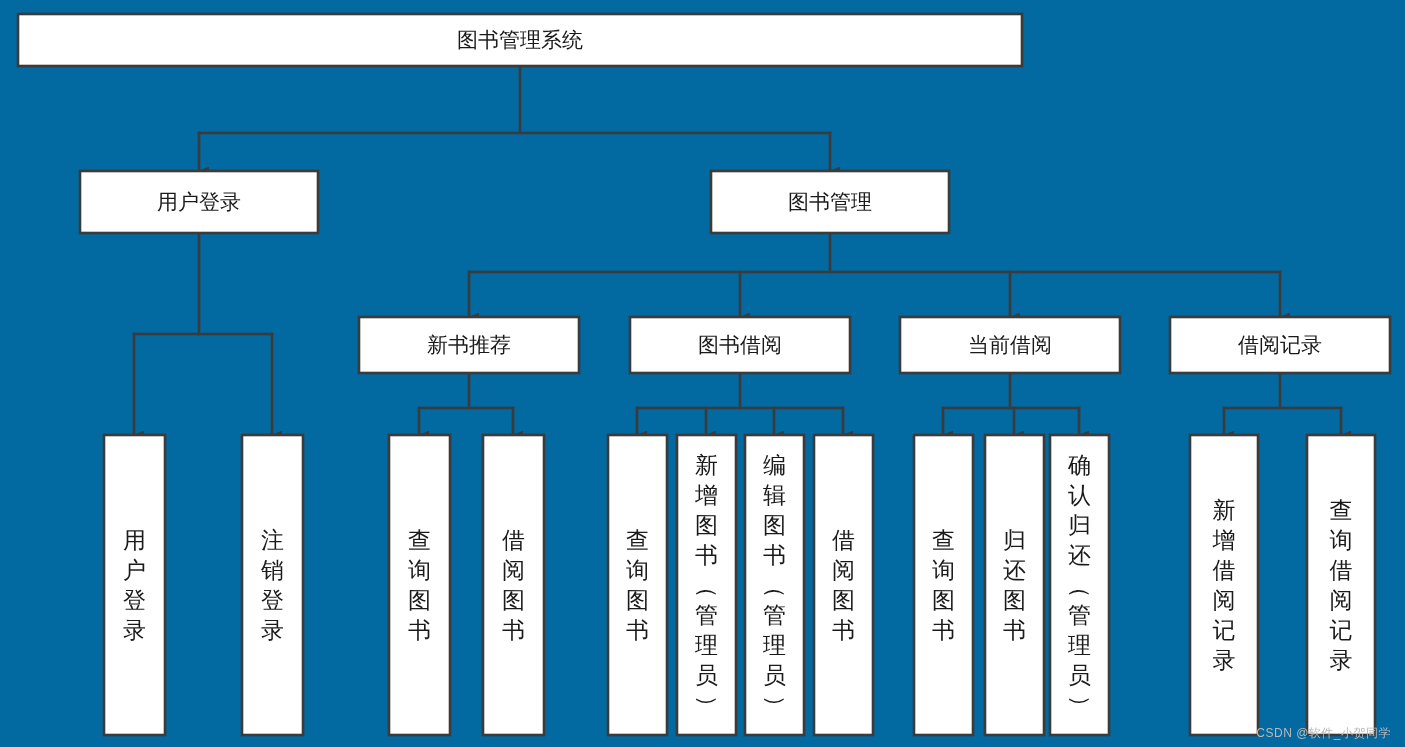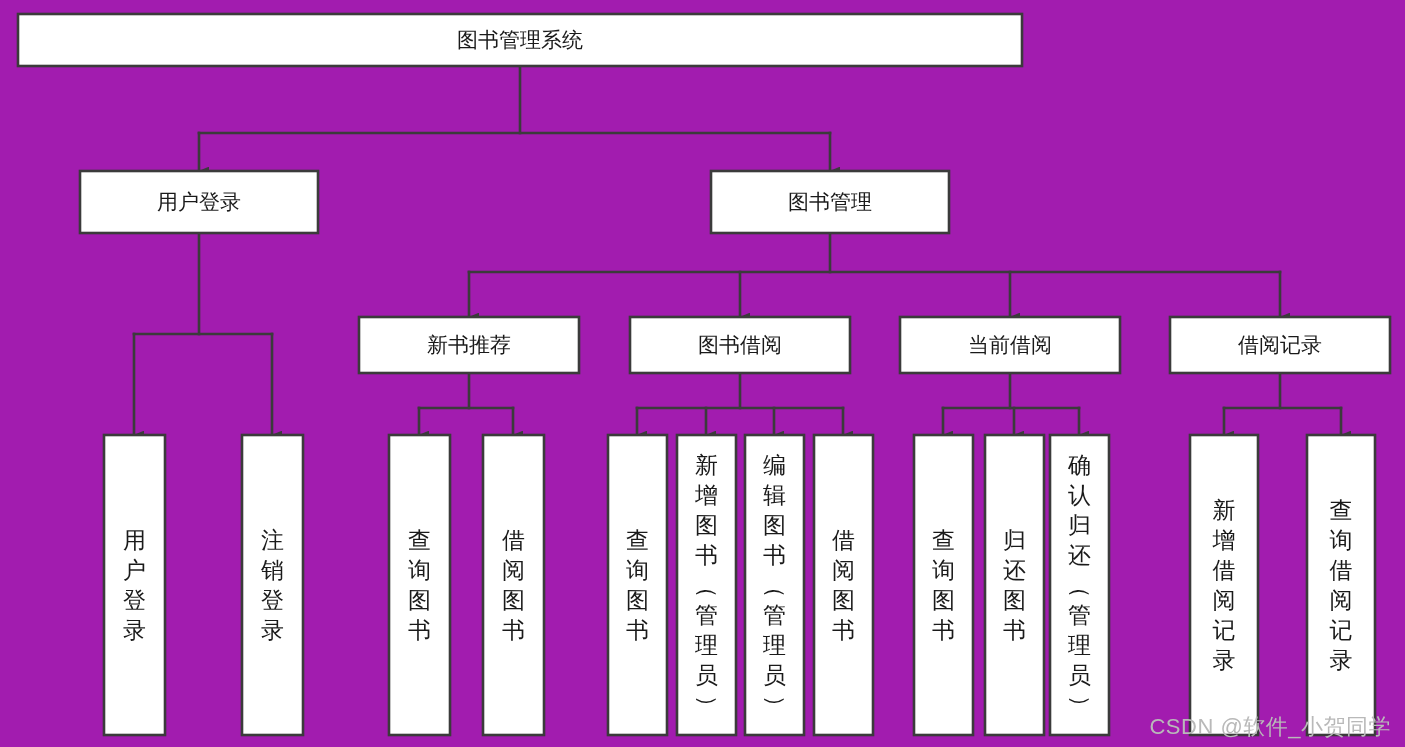--- a/index.html
+++ b/index.html
@@ -10,21 +10,21 @@
   body {
     width: 1405px;
     height: 747px;
     font-family: "Liberation Sans", "DejaVu Sans", sans-serif;
     overflow: hidden;
   }
   #diagram-root {
     position: relative;
     width: 1405px;
     height: 747px;
-    background: #a21caf;
+    background: #0369a1;
   }
   svg.diagram-svg {
     position: absolute;
     left: 0;
     top: 0;
     width: 1405px;
     height: 747px;
     display: block;
   }
   .node-box {
@@ -49,21 +49,21 @@
     fill: #1a1a1a;
     font-family: "Liberation Sans", "DejaVu Sans", sans-serif;
     font-size: 23px;
     text-anchor: middle;
   }
   .watermark-text {
     position: absolute;
     right: 14px;
     bottom: 5px;
     color: #b9b9b9;
-    font-size: 22px;
+    font-size: 12px;
     font-family: "Liberation Sans", "DejaVu Sans", sans-serif;
     white-space: nowrap;
     letter-spacing: 0.5px;
     user-select: none;
   }
 </style>
 </head>
 <body>
 
 <div id="diagram-root">

